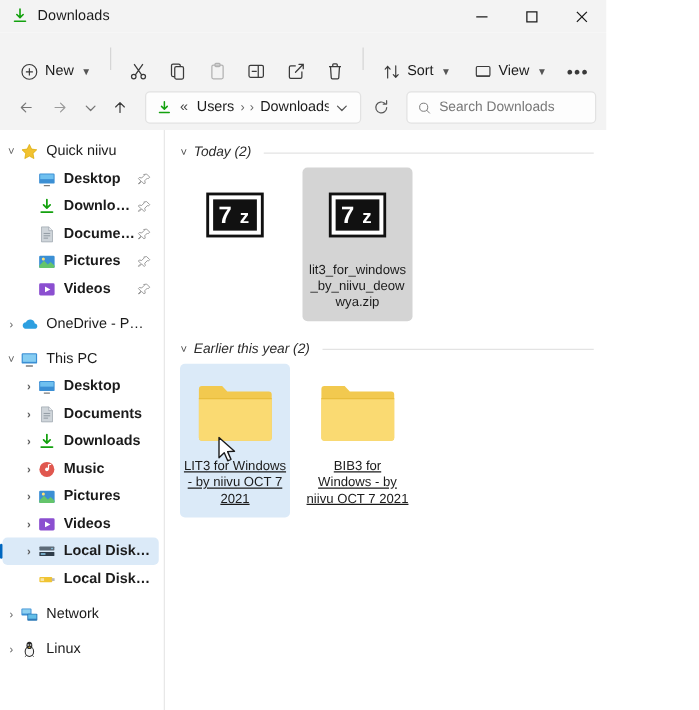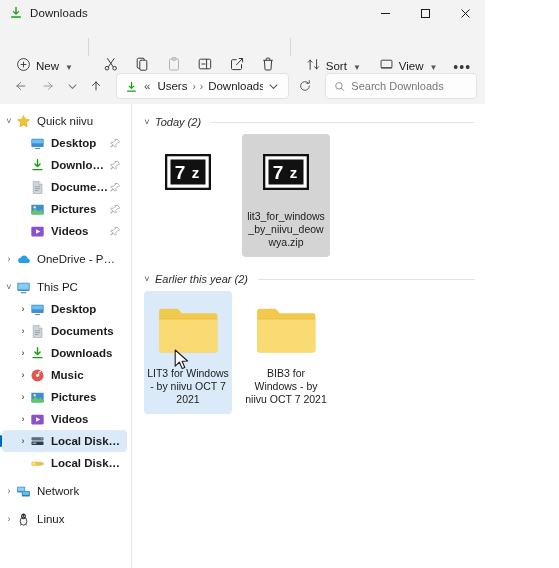--- a/index.html
+++ b/index.html
@@ -21,21 +21,21 @@
   .titlebar .tb-title { font-size: 11.5px; color: #1a1a1a; letter-spacing: .1px; }
   .wincontrols { margin-left: auto; display: flex; height: 26px; }
   .wc { width: 40px; height: 26px; display: flex; align-items: center; justify-content: center; }
 
   
   .toolbar {
     height: 42px; background: #f3f3f3; display: flex; align-items: center;
     padding: 0 8px; gap: 2px;
   }
   .tbtn {
-    height: 30px; display: flex; align-items: flex-end; gap: 5px;
+    height: 30px; display: flex; align-items: center; gap: 5px;
     padding: 0 8px; border-radius: 4px; font-size: 11.5px; color: #1b1b1b; margin-top: 20px;
   }
   .tbtn.disabled { opacity: .35; }
   .tbtn.iconic { width: 36px; justify-content: center; padding: 0; }
   .tbtn .chev { font-size: 8px; color:#555; margin-left:1px; }
   .tsep { width: 1px; height: 18px; background: #d6d6d6; margin: 0 5px; }
 
   
   .addressrow {
     height: 36px; background: #f3f3f3; display: flex; align-items: center;
@@ -106,21 +106,21 @@
     display: flex; flex-direction: column; align-items: center;
     position: relative;
   }
   .tile.sel-gray { background: #d4d4d4; }
   .tile.sel-blue { background: #dbeaf8; }
   .tile .thumb { width: 64px; height: 64px; display: flex; align-items: center; justify-content: center; }
   .tile .fname {
     font-size: 10.5px; color: #1b1b1b; text-align: center; line-height: 13px;
     margin-top: 6px; word-break: break-all; width: 82px;
   }
-  .tile .fname.words { word-break: normal; }
+  .tile .fname.words { word-break: normal; text-decoration: underline; }
   .cursor { position: absolute; left: 30px; top: 58px; width: 17px; height: 22px; pointer-events: none; }
 </style>
 </head>
 <body>
 
 <div id="app">
 
   <div class="titlebar">
     <span class="tb-icon">
       <svg viewBox="0 0 16 16" width="14" height="14">

